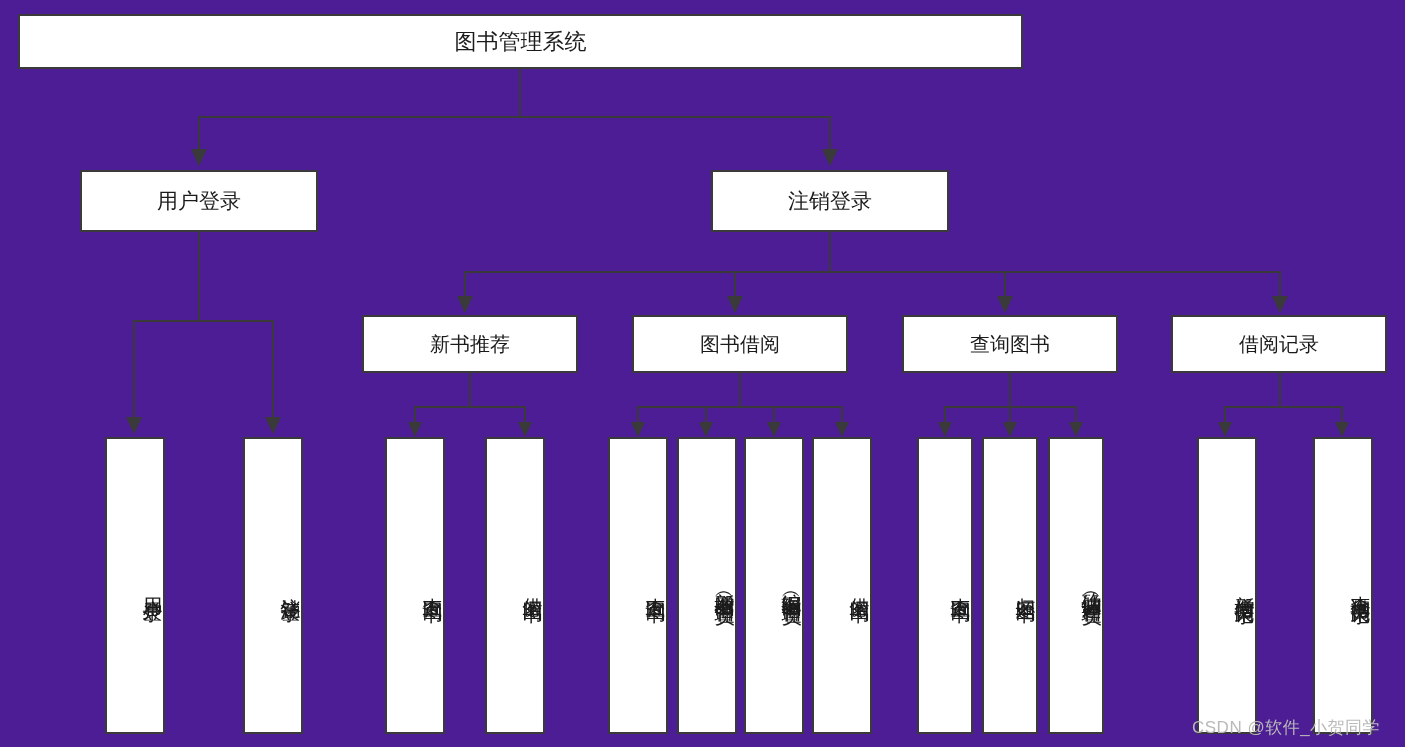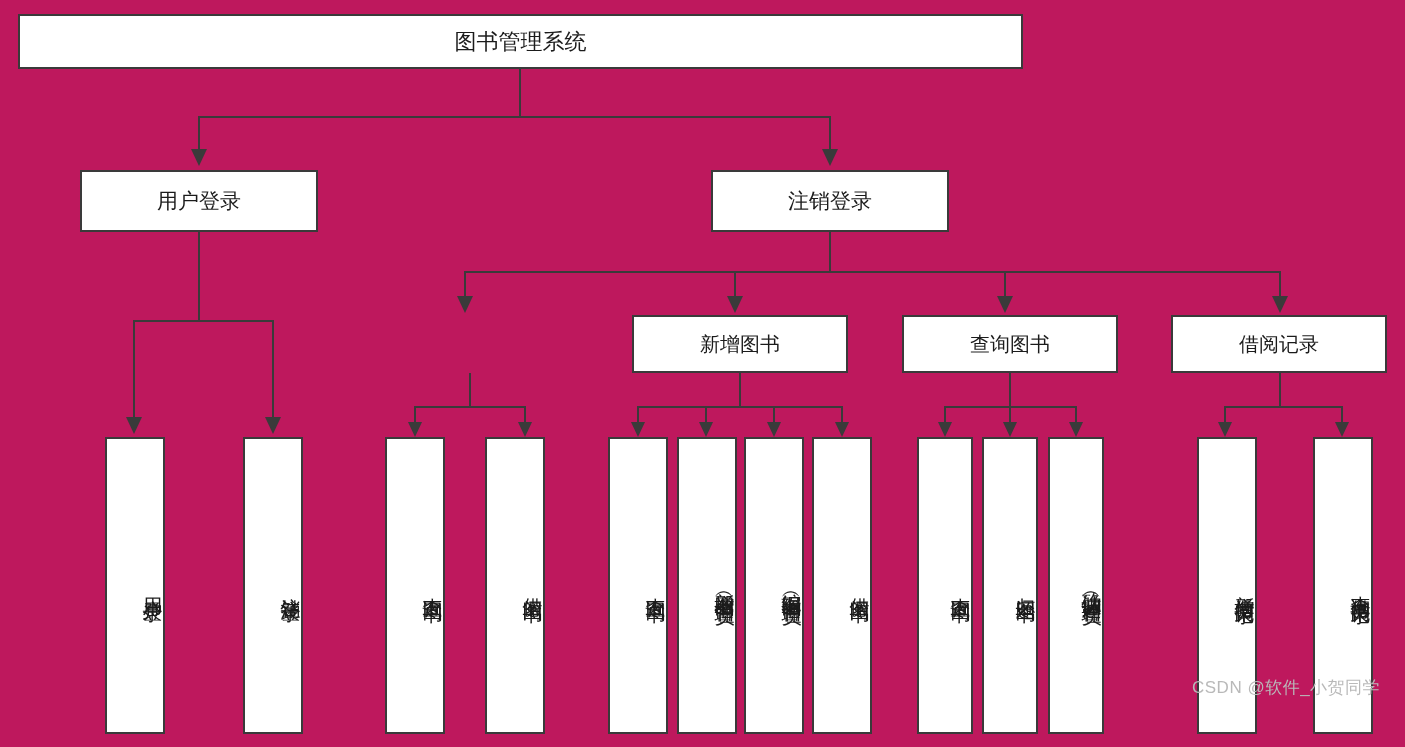--- a/index.html
+++ b/index.html
@@ -7,21 +7,21 @@
     padding: 0;
     background: #ffffff;
   }
   body {
     font-family: "Liberation Sans", "DejaVu Sans", sans-serif;
   }
   #canvas {
     position: relative;
     width: 1405px;
     height: 747px;
-    background: #be185d;
+    background: #4c1d95;
     overflow: hidden;
   }
   
   .node {
     position: absolute;
     box-sizing: border-box;
     border: 2px solid #3a3a3a;
     background: #ffffff;
     display: flex;
     align-items: center;
@@ -76,21 +76,21 @@
   }
   .arrow.small {
     border-left-width: 7px;
     border-right-width: 7px;
     border-top-width: 15px;
   }
   
   #watermark {
     position: absolute;
     left: 1192px;
-    top: 676px;
+    top: 716px;
     font-size: 17px;
     color: #b9b9b9;
     white-space: nowrap;
     letter-spacing: 0.5px;
   }
 </style>
 </head>
 <body>
 
 <div id="canvas">
@@ -126,22 +126,25 @@
   <div class="hline" style="left:464px; top:271px; width:815px;"></div>
   <div class="vline" style="left:464px; top:271px; height:25px;"></div>
   <div class="arrow" style="left:457px; top:296px;"></div>
   <div class="vline" style="left:734px; top:271px; height:25px;"></div>
   <div class="arrow" style="left:727px; top:296px;"></div>
   <div class="vline" style="left:1004px; top:271px; height:25px;"></div>
   <div class="arrow" style="left:997px; top:296px;"></div>
   <div class="vline" style="left:1279px; top:271px; height:25px;"></div>
   <div class="arrow" style="left:1272px; top:296px;"></div>
 
+  <div class="node lvl3" style="left:362px; top:315px; width:216px; height:58px;">
+    <span>新书推荐</span>
+  </div>
   <div class="node lvl3" style="left:632px; top:315px; width:216px; height:58px;">
-    <span>新增图书</span>
+    <span>图书借阅</span>
   </div>
   <div class="node lvl3" style="left:902px; top:315px; width:216px; height:58px;">
     <span>查询图书</span>
   </div>
   <div class="node lvl3" style="left:1171px; top:315px; width:216px; height:58px;">
     <span>借阅记录</span>
   </div>
 
   <div class="vline" style="left:469px; top:373px; height:33px;"></div>
   <div class="hline" style="left:414px; top:406px; width:111px;"></div>

